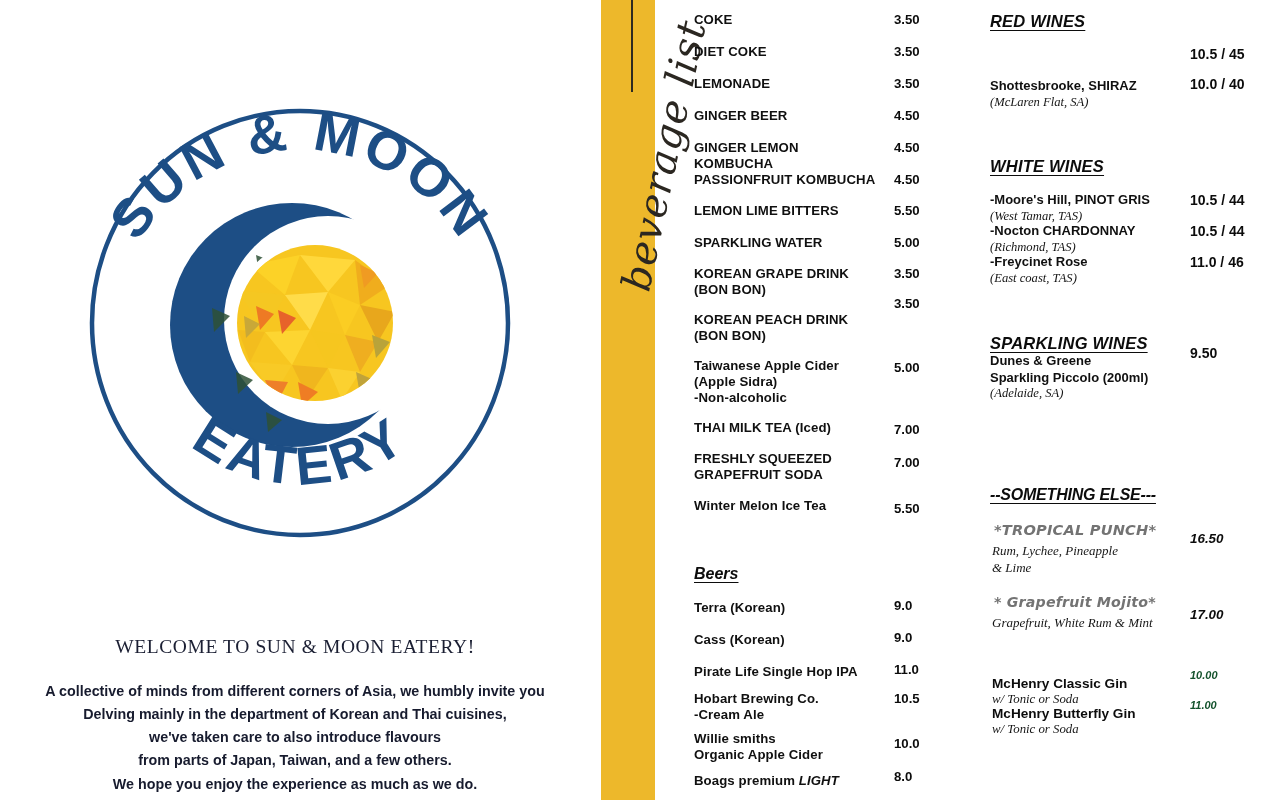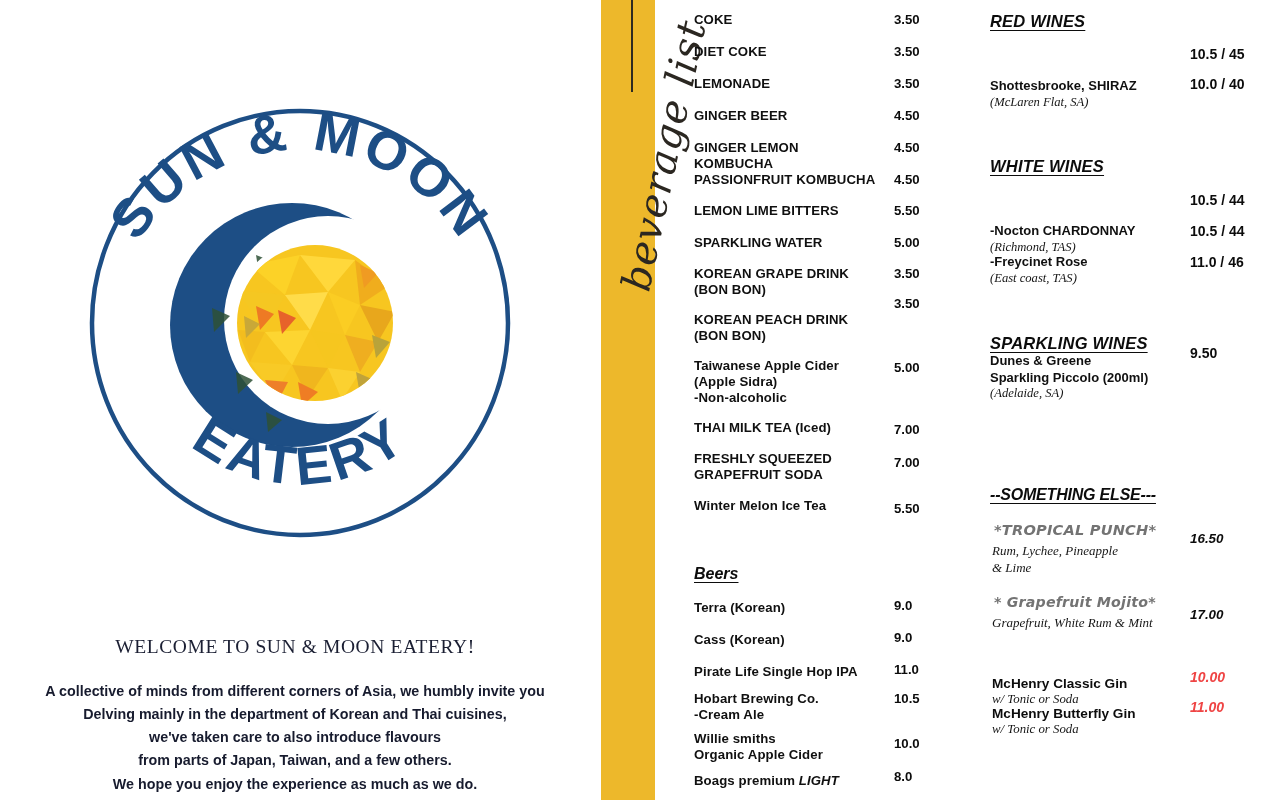--- a/index.html
+++ b/index.html
@@ -228,22 +228,22 @@
     font-family: "Liberation Serif", serif;
     font-style: italic;
     font-size: 12.8px;
     color: #161616;
   }
   .gin-price {
     position: absolute;
     left: 200px;
     font-style: italic;
     font-weight: bold;
-    font-size: 14px;
-    color: #ef4444;
+    font-size: 11px;
+    color: #14532d;
   }
 </style>
 </head>
 <body>
 
 <div id="left-panel">
 
   <div id="logo-wrap">
     <svg id="logo-svg" viewBox="0 0 480 480" xmlns="http://www.w3.org/2000/svg">
       <defs>
@@ -393,20 +393,21 @@
     <div class="bev-name" style="position: absolute; left: 0px; top: 773px;">Boags premium <span class="ital">LIGHT</span></div>
     <div class="bev-price" style="position: absolute; top: 769px;">8.0</div>
   </div>
 
 <div id="wine-col">
     <div class="wine-head" style="top: 12px;">RED WINES</div>
     <div class="wine-price" style="top: 46px;">10.5 / 45</div>
     <div class="wine-name" style="top: 78px;">Shottesbrooke, SHIRAZ<span class="wine-region">(McLaren Flat, SA)</span></div>
     <div class="wine-price" style="top: 76px;">10.0 / 40</div>
     <div class="wine-head" style="top: 157px;">WHITE WINES</div>
+    <div class="wine-name" style="top: 192px;">-Moore's Hill, PINOT GRIS<span class="wine-region">(West Tamar, TAS)</span></div>
     <div class="wine-price" style="top: 192px;">10.5 / 44</div>
     <div class="wine-name" style="top: 223px;">-Nocton CHARDONNAY<span class="wine-region">(Richmond, TAS)</span></div>
     <div class="wine-price" style="top: 223px;">10.5 / 44</div>
     <div class="wine-name" style="top: 254px;">-Freycinet Rose<span class="wine-region">(East coast, TAS)</span></div>
     <div class="wine-price" style="top: 254px;">11.0 / 46</div>
     <div class="wine-head" style="top: 334px;">SPARKLING WINES</div>
     <div class="wine-name" style="top: 353px;">Dunes &amp; Greene<span style="display: block;">Sparkling Piccolo (200ml)</span><span class="wine-region">(Adelaide, SA)</span></div>
     <div class="wine-price" style="top: 345px;">9.50</div>
     <div class="se-head" style="top: 486px;">--SOMETHING ELSE---</div>
     <div class="cocktail-name" style="top: 521px;">*TROPICAL PUNCH*</div>

